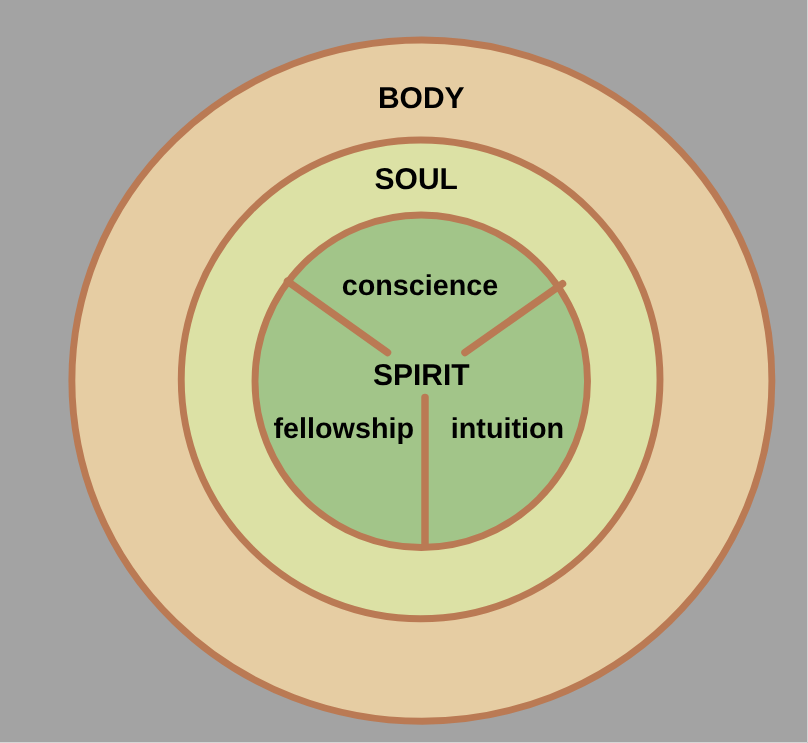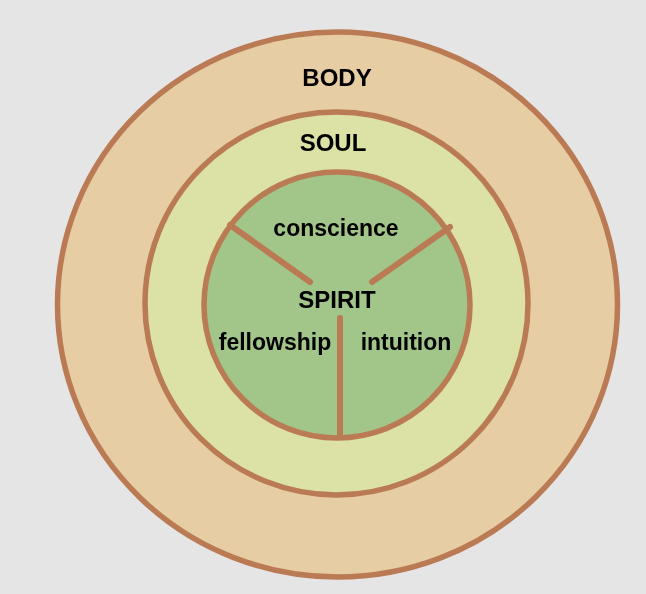--- a/index.html
+++ b/index.html
@@ -7,21 +7,21 @@
     padding: 0;
     background: #ffffff;
     width: 646px;
     height: 594px;
     overflow: hidden;
   }
   .stage {
     position: relative;
     width: 646px;
     height: 594px;
-    background: #e5e5e5;
+    background: #a3a3a3;
   }
   svg {
     display: block;
   }
   .ring-label {
     font-family: "Liberation Sans", sans-serif;
     font-weight: bold;
     font-size: 24px;
     text-anchor: middle;
   }

